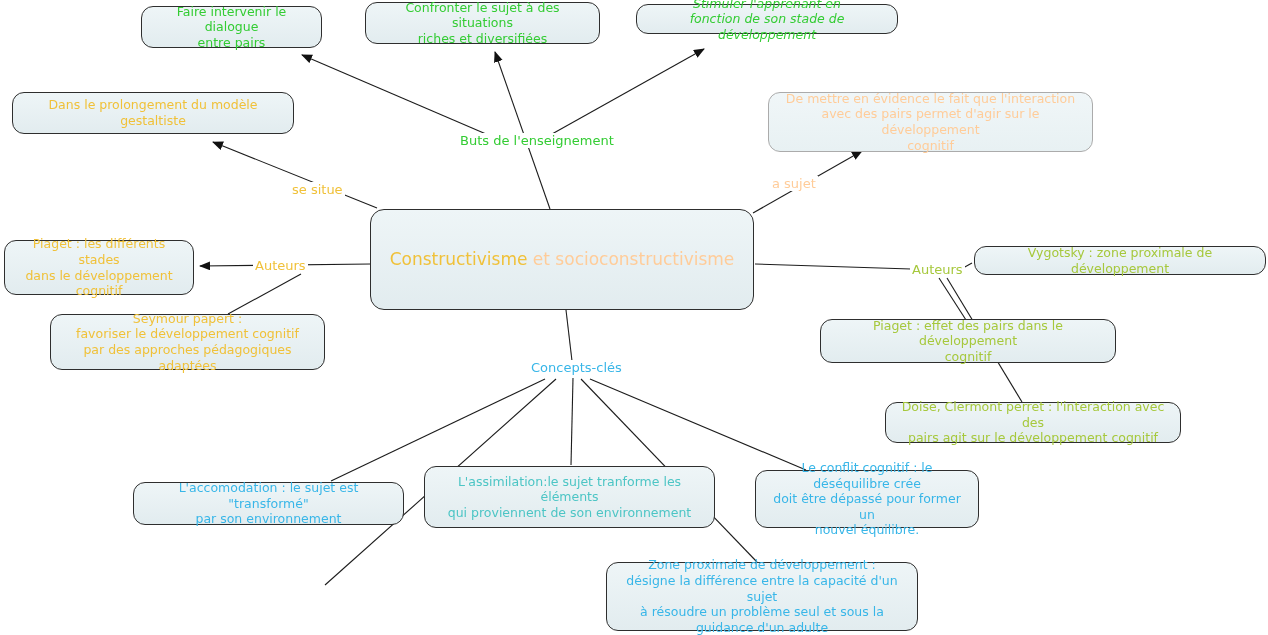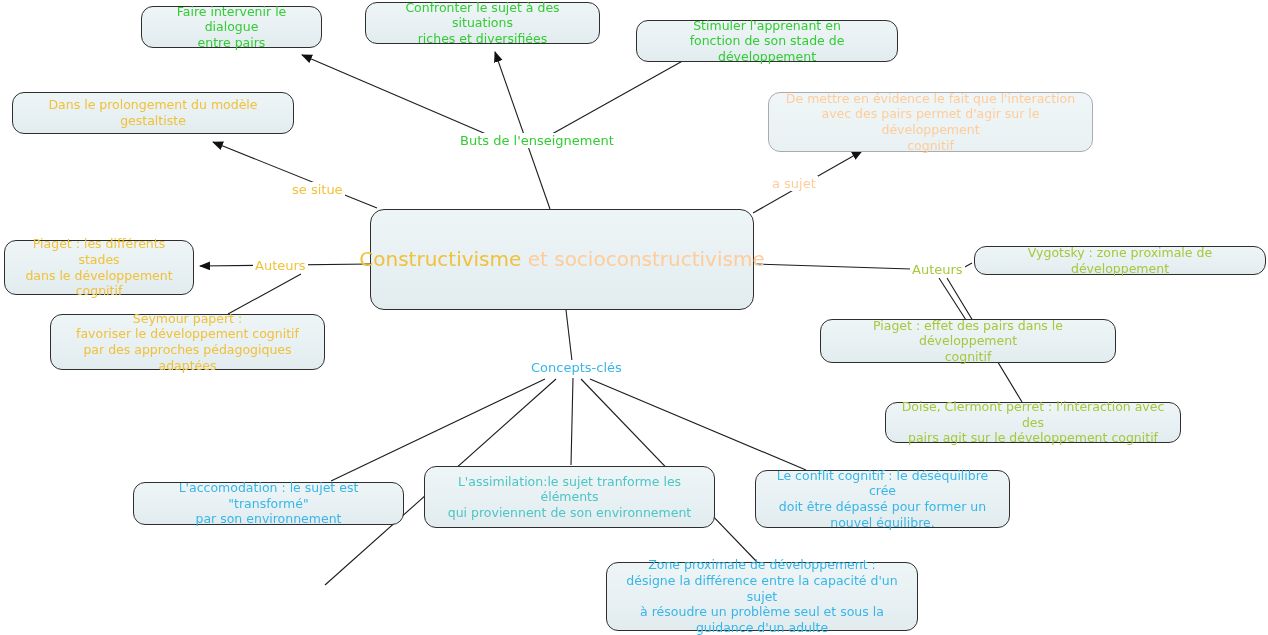--- a/index.html
+++ b/index.html
@@ -12,21 +12,21 @@
   .node{
     position:absolute;z-index:2;box-sizing:border-box;
     display:flex;align-items:center;justify-content:center;
     text-align:center;white-space:pre-line;
     border:1.6px solid #2e2e2e;border-radius:12px;
     background:linear-gradient(#eef5f7,#e2ecef);
     font-size:12.5px;line-height:1.25;padding:2px 10px;
   }
   .node.faded{border-color:#ababab;background:linear-gradient(#f0f6f8,#e8f1f3);}
   .node.central{
-    border-radius:14px;border-width:1.8px;font-size:20px;
+    border-radius:14px;border-width:1.8px;font-size:17px;
     white-space:nowrap;gap:0.32em;
   }
   .lbl{
     position:absolute;z-index:3;background:#ffffff;
     padding:0 2px;font-size:13px;white-space:nowrap;
   }
 </style>
 </head>
 <body>
 
@@ -54,21 +54,21 @@
     <line x1="556" y1="379" x2="325" y2="585"></line>
     <line x1="573" y1="378" x2="571" y2="465"></line>
     <line x1="590" y1="379" x2="806" y2="470"></line>
     <line x1="581" y1="379" x2="757" y2="562"></line>
   </svg>
 
   <div class="node" style="left:141px;top:6px;width:181px;height:42px;color:var(--green);">Faire intervenir le dialogue
 entre pairs</div>
   <div class="node" style="left:365px;top:2px;width:235px;height:42px;color:var(--green);">Confronter le sujet à des situations
 riches et diversifiées</div>
-  <div class="node" style="left:636px;top:20px;width:262px;height:42px;color:var(--green);">Stimuler l'apprenant en
+  <div class="node" style="left:636px;top:4px;width:262px;height:30px;color:var(--green);font-style:italic;">Stimuler l'apprenant en
 fonction de son stade de développement</div>
 
   <div class="node" style="left:12px;top:92px;width:282px;height:42px;color:var(--gold);">Dans le prolongement du modèle gestaltiste</div>
 
   <div class="node faded" style="left:768px;top:92px;width:325px;height:60px;color:var(--peach);">De mettre en évidence le fait que l'interaction
 avec des pairs permet d'agir sur le développement
 cognitif</div>
 
   <div class="node central" style="left:370px;top:209px;width:384px;height:101px;">
     <span style="color:var(--gold);">Constructivisme</span>
@@ -85,21 +85,21 @@
   <div class="node" style="left:974px;top:246px;width:292px;height:29px;color:var(--yellowgreen);">Vygotsky : zone proximale de développement</div>
   <div class="node" style="left:820px;top:319px;width:296px;height:44px;color:var(--yellowgreen);">Piaget : effet des pairs dans le développement
 cognitif</div>
   <div class="node" style="left:885px;top:402px;width:296px;height:41px;color:var(--yellowgreen);">Doise, Clermont perret : l'interaction avec des
 pairs agit sur le développement cognitif</div>
 
   <div class="node" style="left:133px;top:482px;width:271px;height:43px;color:var(--cyan);">L'accomodation : le sujet est "transformé"
 par son environnement</div>
   <div class="node" style="left:424px;top:466px;width:291px;height:62px;color:var(--teal);">L'assimilation:le sujet tranforme les éléments
 qui proviennent de son environnement</div>
-  <div class="node" style="left:755px;top:470px;width:255px;height:58px;color:var(--cyan);">Le conflit cognitif : le déséquilibre crée
+  <div class="node" style="left:755px;top:470px;width:224px;height:58px;color:var(--cyan);">Le conflit cognitif : le déséquilibre crée
 doit être dépassé pour former un
 nouvel équilibre.</div>
   <div class="node" style="left:606px;top:562px;width:312px;height:69px;color:var(--cyan);">Zone proximale de développement :
 désigne la différence entre la capacité d'un sujet
 à résoudre un problème seul et sous la
 guidance d'un adulte</div>
 
   <div class="lbl" style="left:458px;top:133px;color:var(--green);">Buts de l'enseignement</div>
   <div class="lbl" style="left:290px;top:182px;color:var(--gold);">se situe</div>
   <div class="lbl" style="left:770px;top:176px;color:var(--peach);">a sujet</div>

